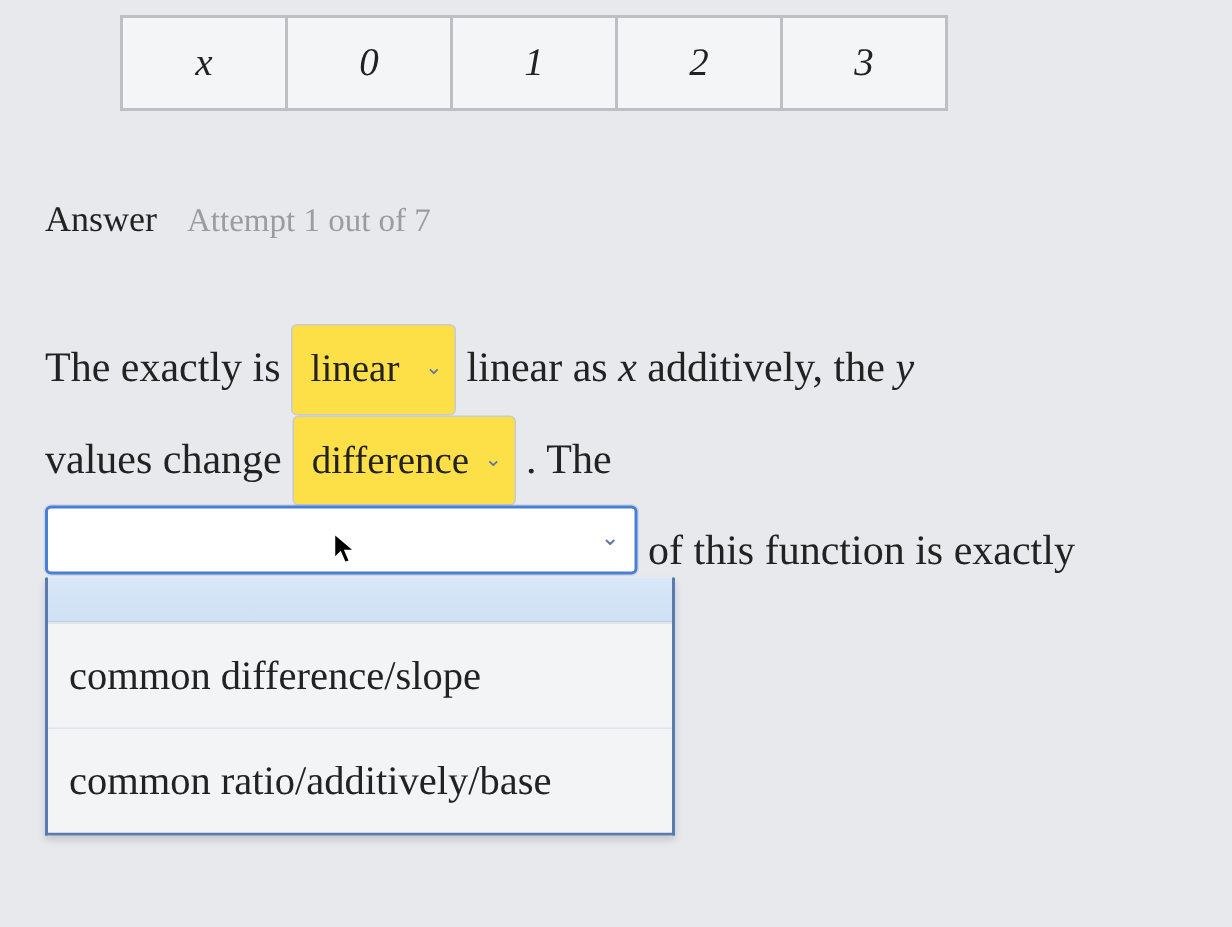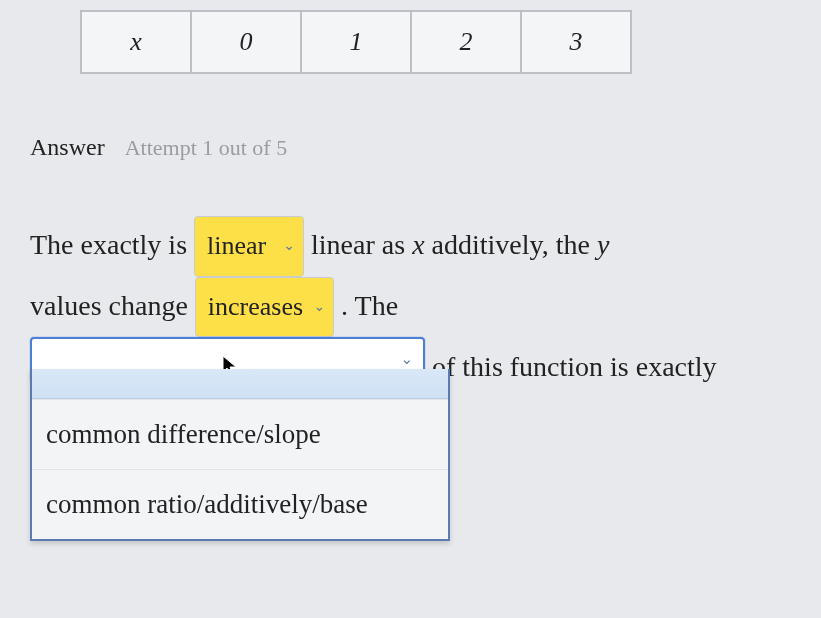--- a/index.html
+++ b/index.html
@@ -111,21 +111,21 @@
     position: absolute;
     left: 190px;
     top: 10px;
     font-size: 22px;
     color: #000;
     pointer-events: none;
   }
   .dropdown {
     position: absolute;
     left: 0;
-    top: 32px;
+    top: 48px;
     min-width: 420px;
     background: #f6f7f9;
     border: 2px solid #5a7bb0;
     border-top: none;
     box-shadow: 0 3px 5px rgba(0,0,0,.15);
     z-index: 10;
   }
   .dropdown .blank {
     height: 30px;
     background: linear-gradient(#d9e7f7, #cfe1f4);
@@ -152,34 +152,34 @@
       <td>0</td>
       <td>1</td>
       <td>2</td>
       <td>3</td>
     </tr>
   </tbody>
     </table>
 
   <div class="answer-row">
     <span class="answer-label">Answer</span>
-    <span class="attempt">Attempt 1 out of 5</span>
+    <span class="attempt">Attempt 1 out of 7</span>
   </div>
 
   <div class="sentence">
     <span>The exactly is </span>
     <span class="mini-select">
       <span>linear</span>
       <span class="chev">⌄</span>
     </span>
     <span> linear as </span><span class="mathvar">x</span><span> additively, the </span><span class="mathvar">y</span>
     <br>
     <span>values change </span>
     <span class="mini-select">
-      <span>increases</span>
+      <span>difference</span>
       <span class="chev">⌄</span>
     </span>
     <span> . The</span>
     <br>
     <span class="big-wrap">
       <span class="big-select">
         <span></span>
         <span class="chev">⌄</span>
         <span class="cursor-arrow">
           <svg width="16" height="22" viewBox="0 0 16 22">

